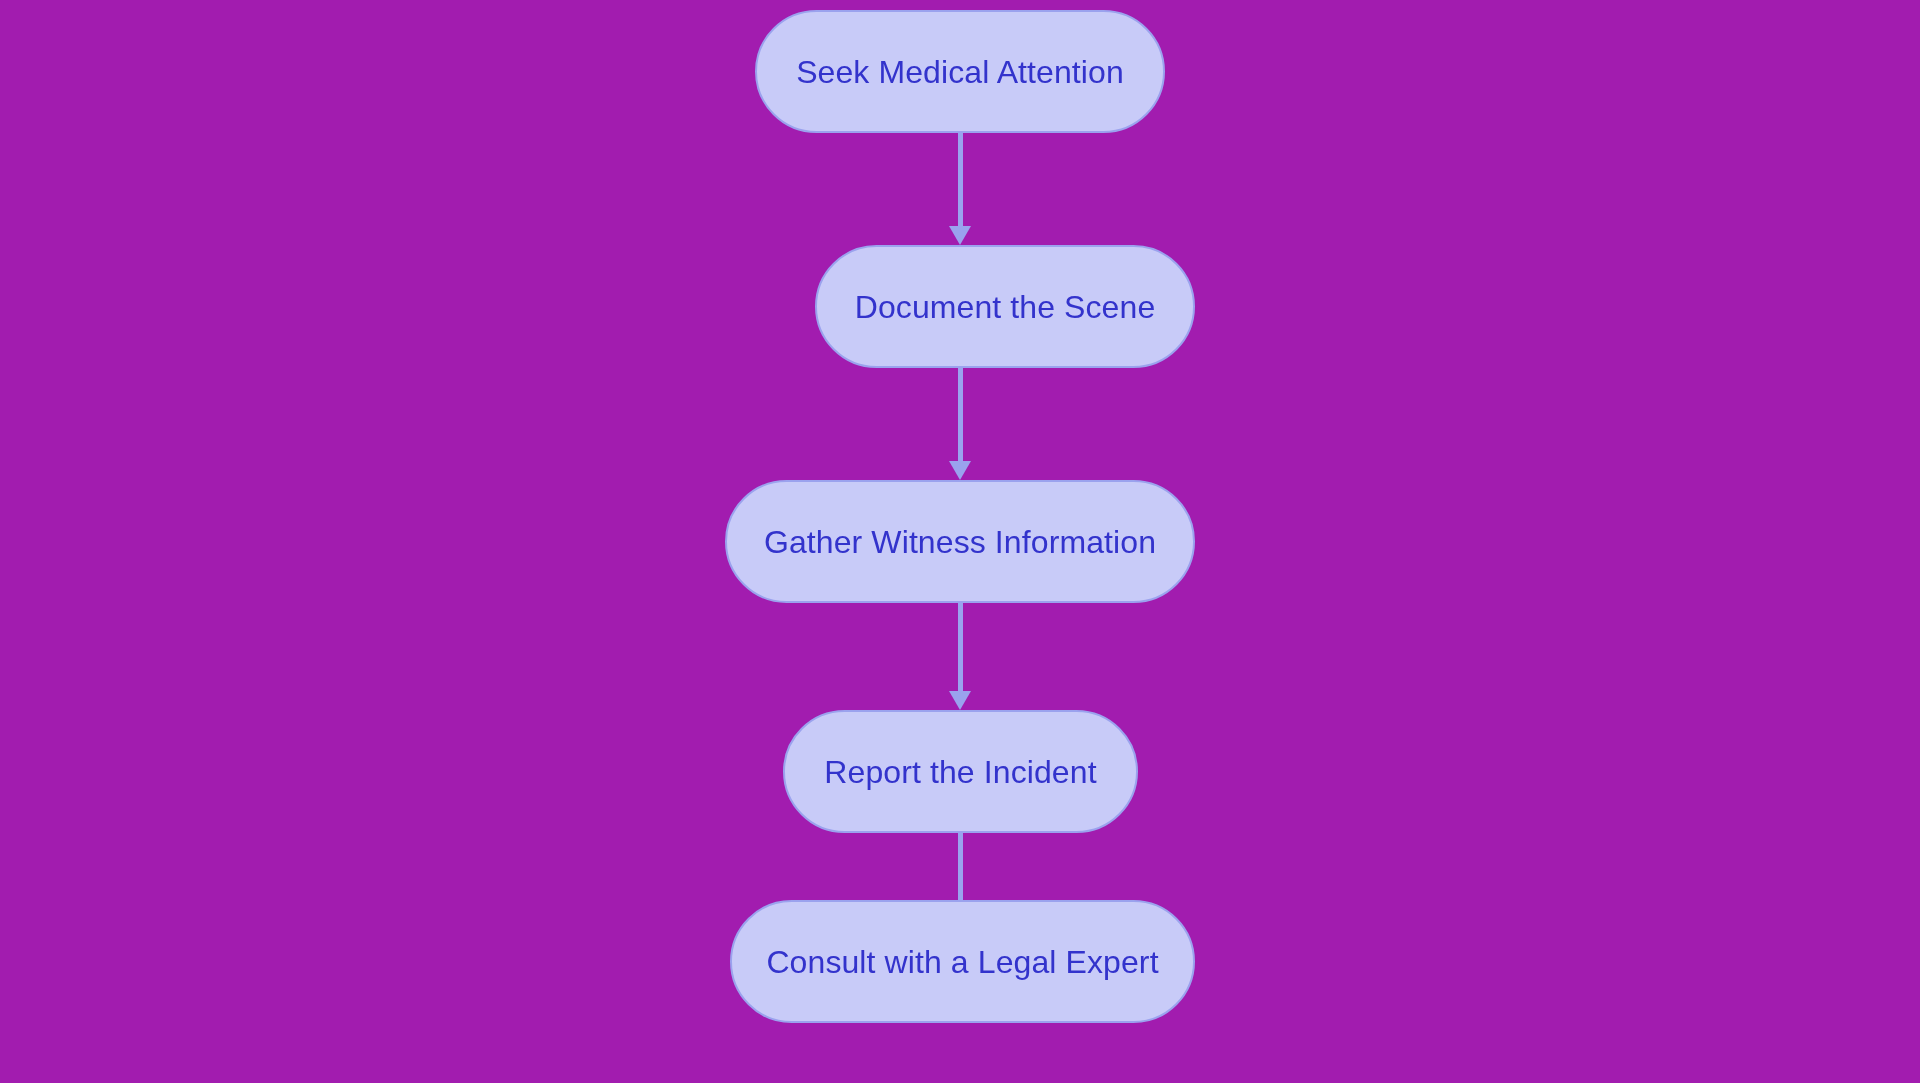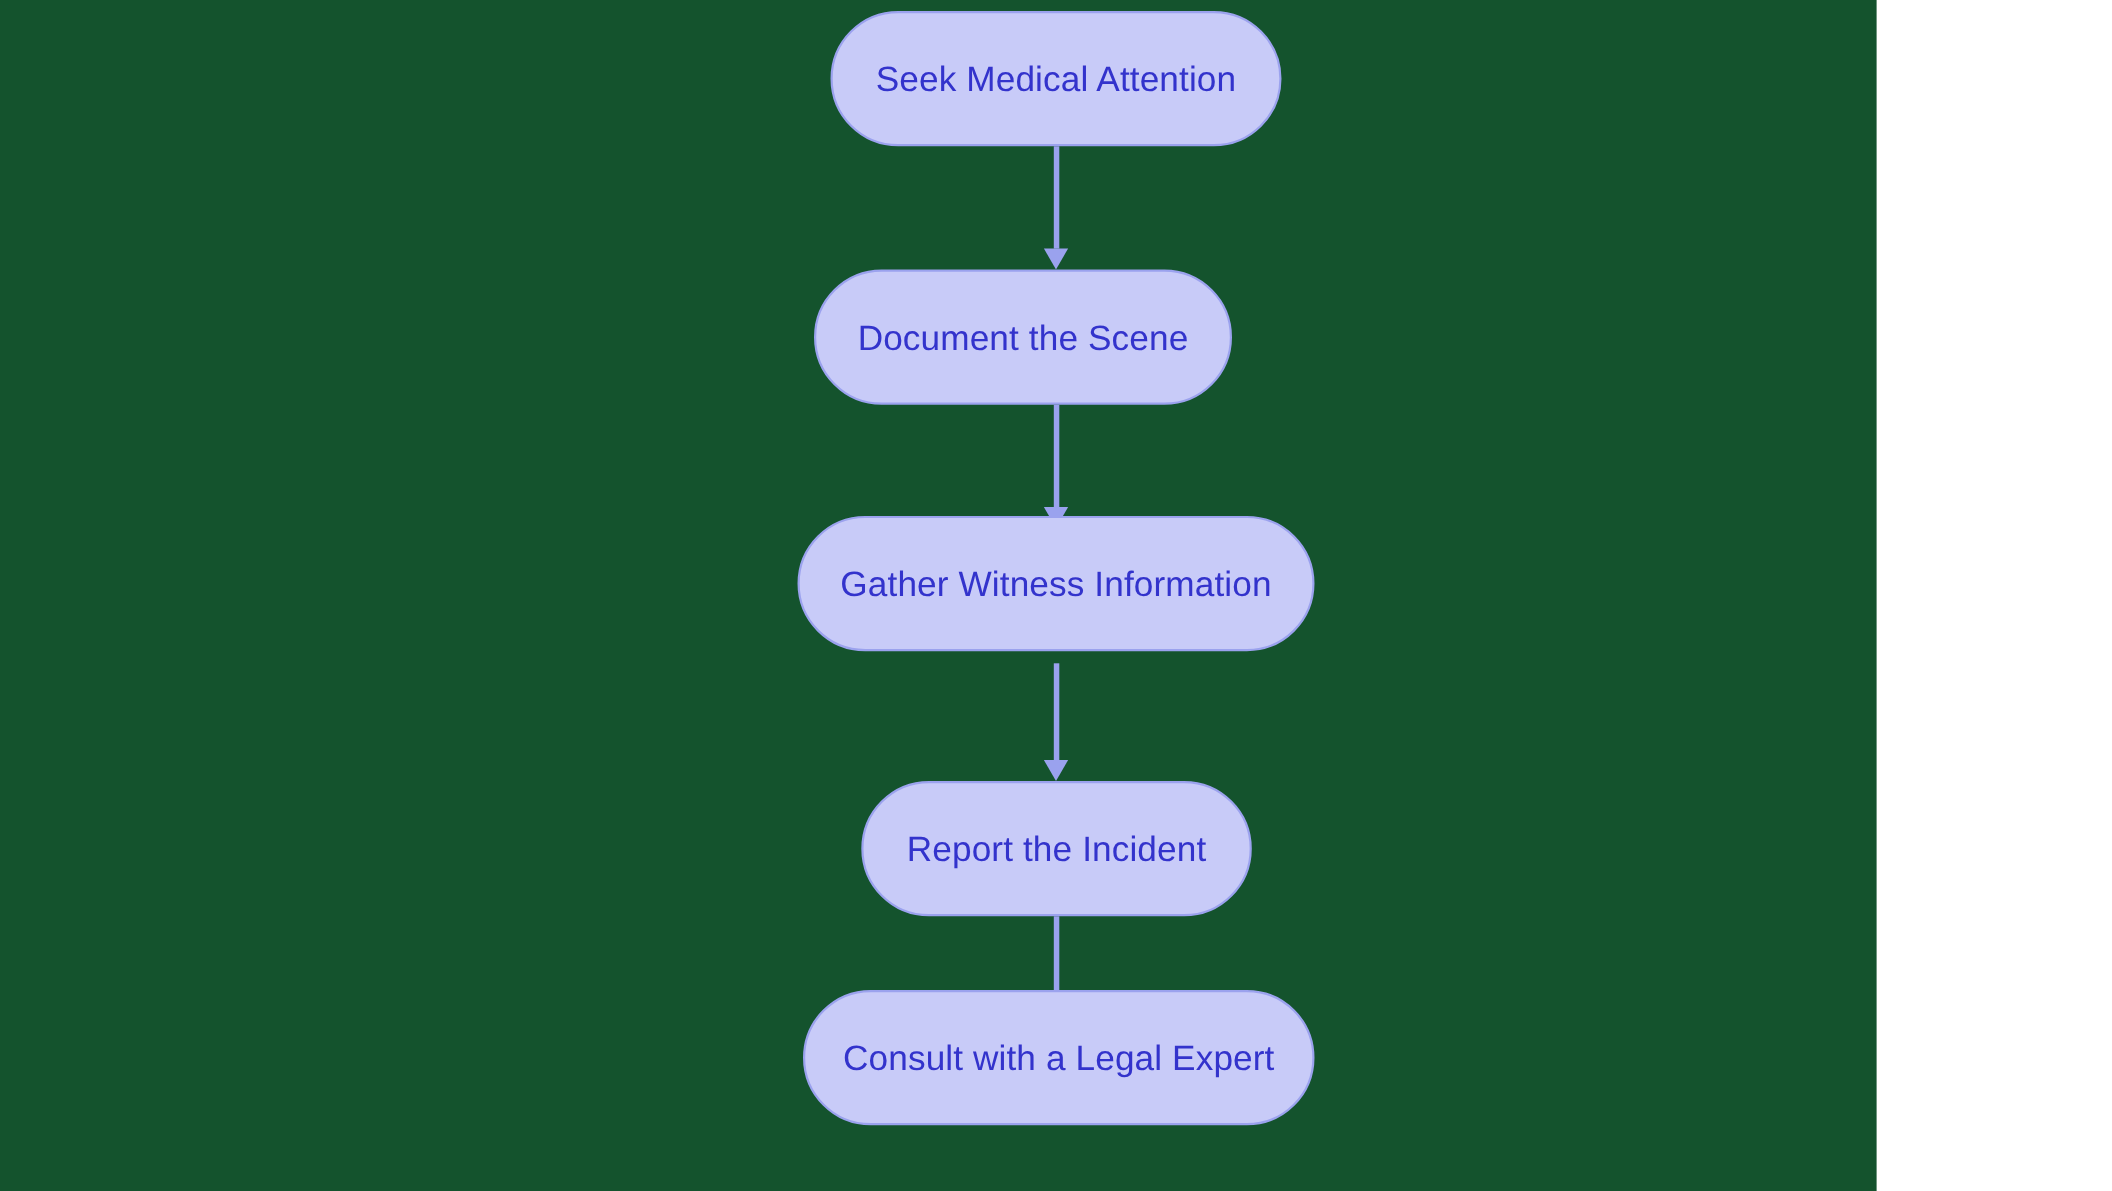--- a/index.html
+++ b/index.html
@@ -10,23 +10,23 @@
   }
   body {
     width: 1920px;
     height: 1083px;
     font-family: "Liberation Sans", sans-serif;
     overflow: hidden;
   }
 
   #flow-canvas {
     position: relative;
-    width: 1706px;
+    width: 1920px;
     height: 1083px;
-    background: #14532d;
+    background: #a21caf;
   }
 
   
   .flow-node {
     position: absolute;
     box-sizing: border-box;
     height: 123px;
     background: #c8cbf8;
     border: 2px solid #9ba2ee;
     border-radius: 62px;
@@ -41,22 +41,22 @@
     font-size: 32px;
     font-weight: 400;
     letter-spacing: 0.1px;
     white-space: nowrap;
     line-height: 1;
     user-select: none;
   }
 
   
   .node-1 { left: 755px;  top: 10px;   width: 410px; }
-  .node-2 { left: 740px;  top: 245px;  width: 380px; text-align: right; }
-  .node-3 { left: 725px;  top: 469px;  width: 470px; }
+  .node-2 { left: 815px;  top: 245px;  width: 380px; text-align: right; }
+  .node-3 { left: 725px;  top: 480px;  width: 470px; }
   .node-4 { left: 783px;  top: 710px;  width: 355px; }
   .node-5 { left: 730px;  top: 900px;  width: 465px; }
 
   
   .flow-arrow {
     position: absolute;
     left: 958px;
     width: 5px;
     z-index: 1;
   }

